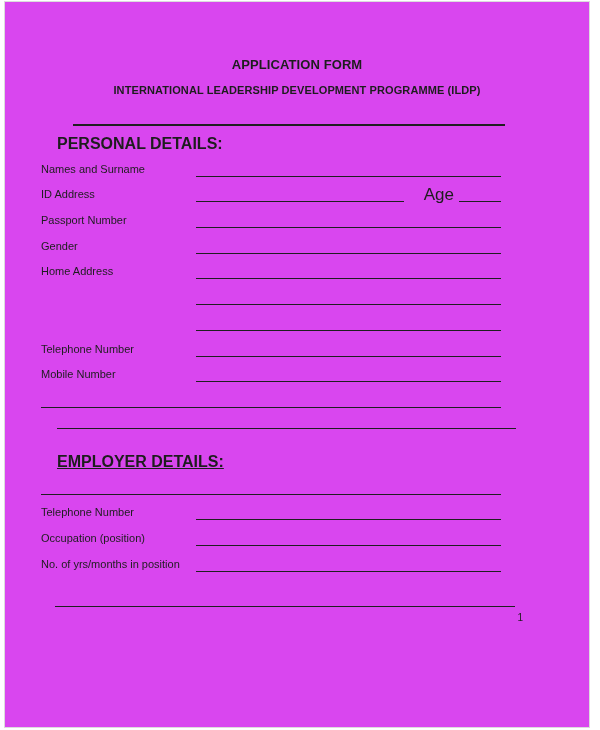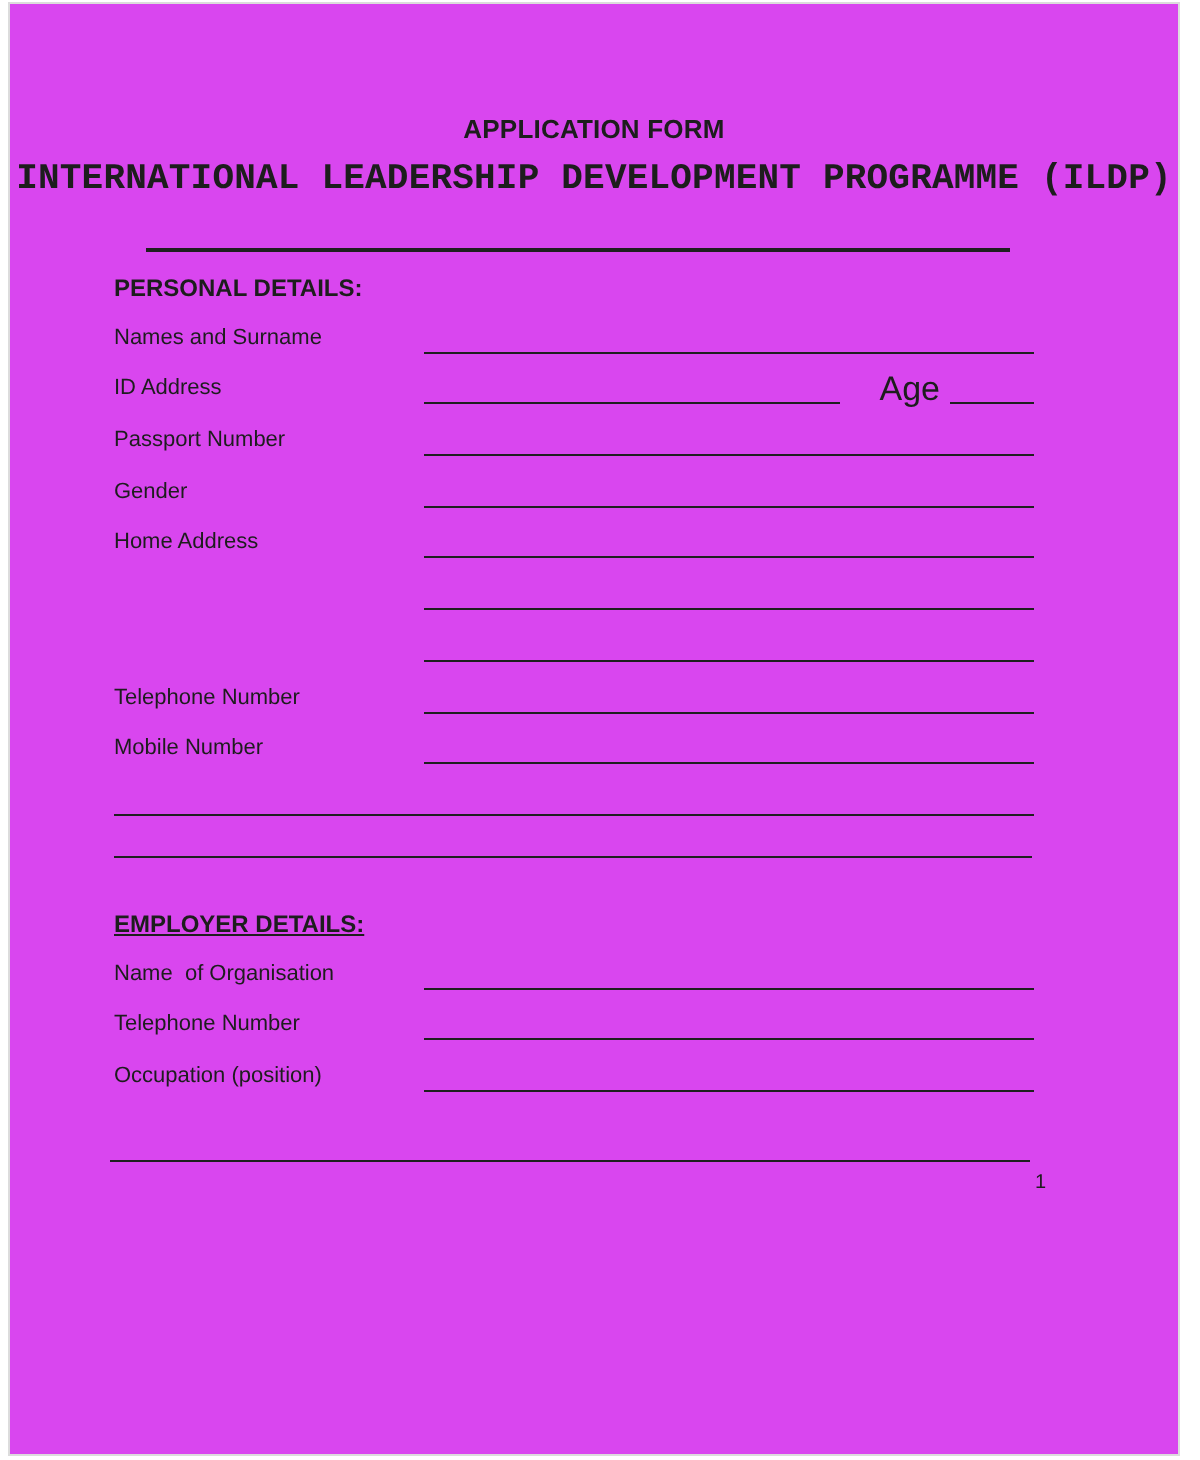--- a/index.html
+++ b/index.html
@@ -32,45 +32,44 @@
     margin-top: 55px;
     text-align: center;
     font-size: 13px;
     font-weight: bold;
     line-height: 15px;
     letter-spacing: 0.1px;
   }
   .doc-subtitle {
     margin-top: 11px;
     text-align: center;
-    font-size: 18px;
+    font-size: 11px;
     font-weight: bold;
     line-height: 15px;
     letter-spacing: 0.1px;
-    font-family: Liberation Mono, monospace;
   }
   .header-rule {
     margin-top: 26px;
     margin-left: 68px;
     width: 432px;
     border-top: 2px solid #1f1f1f;
   }
   .section-heading {
     margin-top: 11px;
     margin-left: 52px;
-    font-size: 12px;
+    font-size: 16px;
     font-weight: bold;
     line-height: 14px;
   }
   .section-heading.employer {
     margin-top: 26px;
     text-decoration: underline;
   }
   .row {
-    margin-left: 52px;
+    margin-left: 36px;
     width: 460px;
     height: 25.7px;
     display: flex;
     align-items: flex-end;
   }
   .row-label {
     flex: none;
     width: 155px;
     font-size: 11px;
     line-height: 13px;
@@ -190,33 +189,36 @@
 
     <div class="row">
       <div class="row-line"></div>
     </div>
 
     <div class="section-separator"></div>
 
     <div class="section-heading employer">EMPLOYER DETAILS:</div>
 
     <div class="row">
-      <div class="row-label">Name  of Organisation</div>
       <div class="row-line"></div>
     </div>
 
 
     <div class="row">
       <div class="row-label">Telephone Number</div>
       <div class="row-line"></div>
     </div>
 
     <div class="row">
       <div class="row-label">Occupation (position)</div>
       <div class="row-line"></div>
     </div>
 
+    <div class="row">
+      <div class="row-label">No. of yrs/months in position</div>
+      <div class="row-line"></div>
+    </div>
 
     <div class="footer-rule"></div>
     <div class="page-number">1</div>
 
   </div>
 </div>
 
 </body></html>

